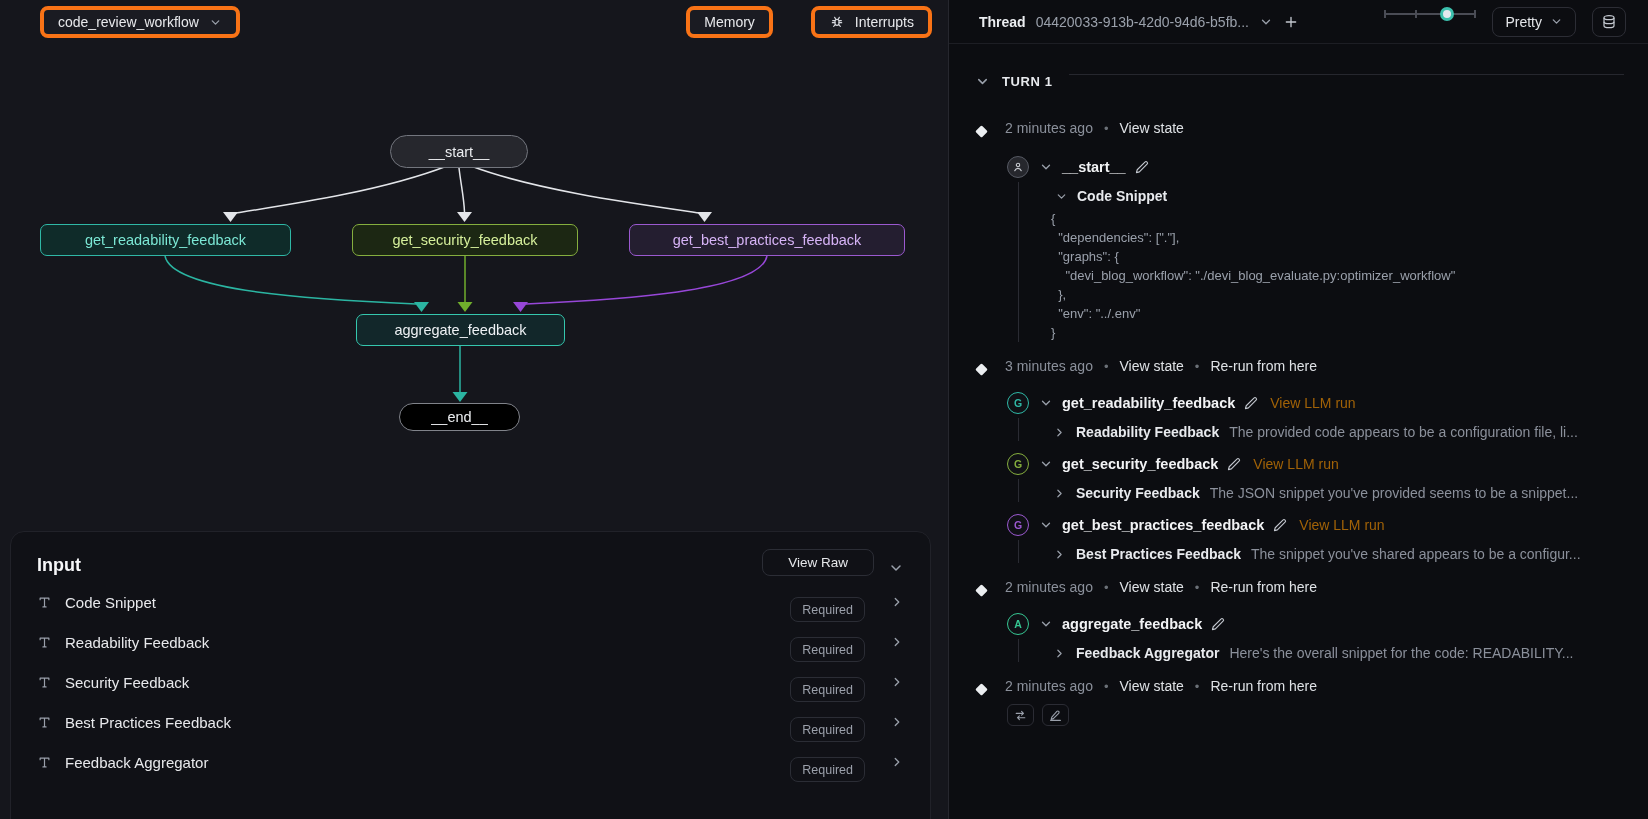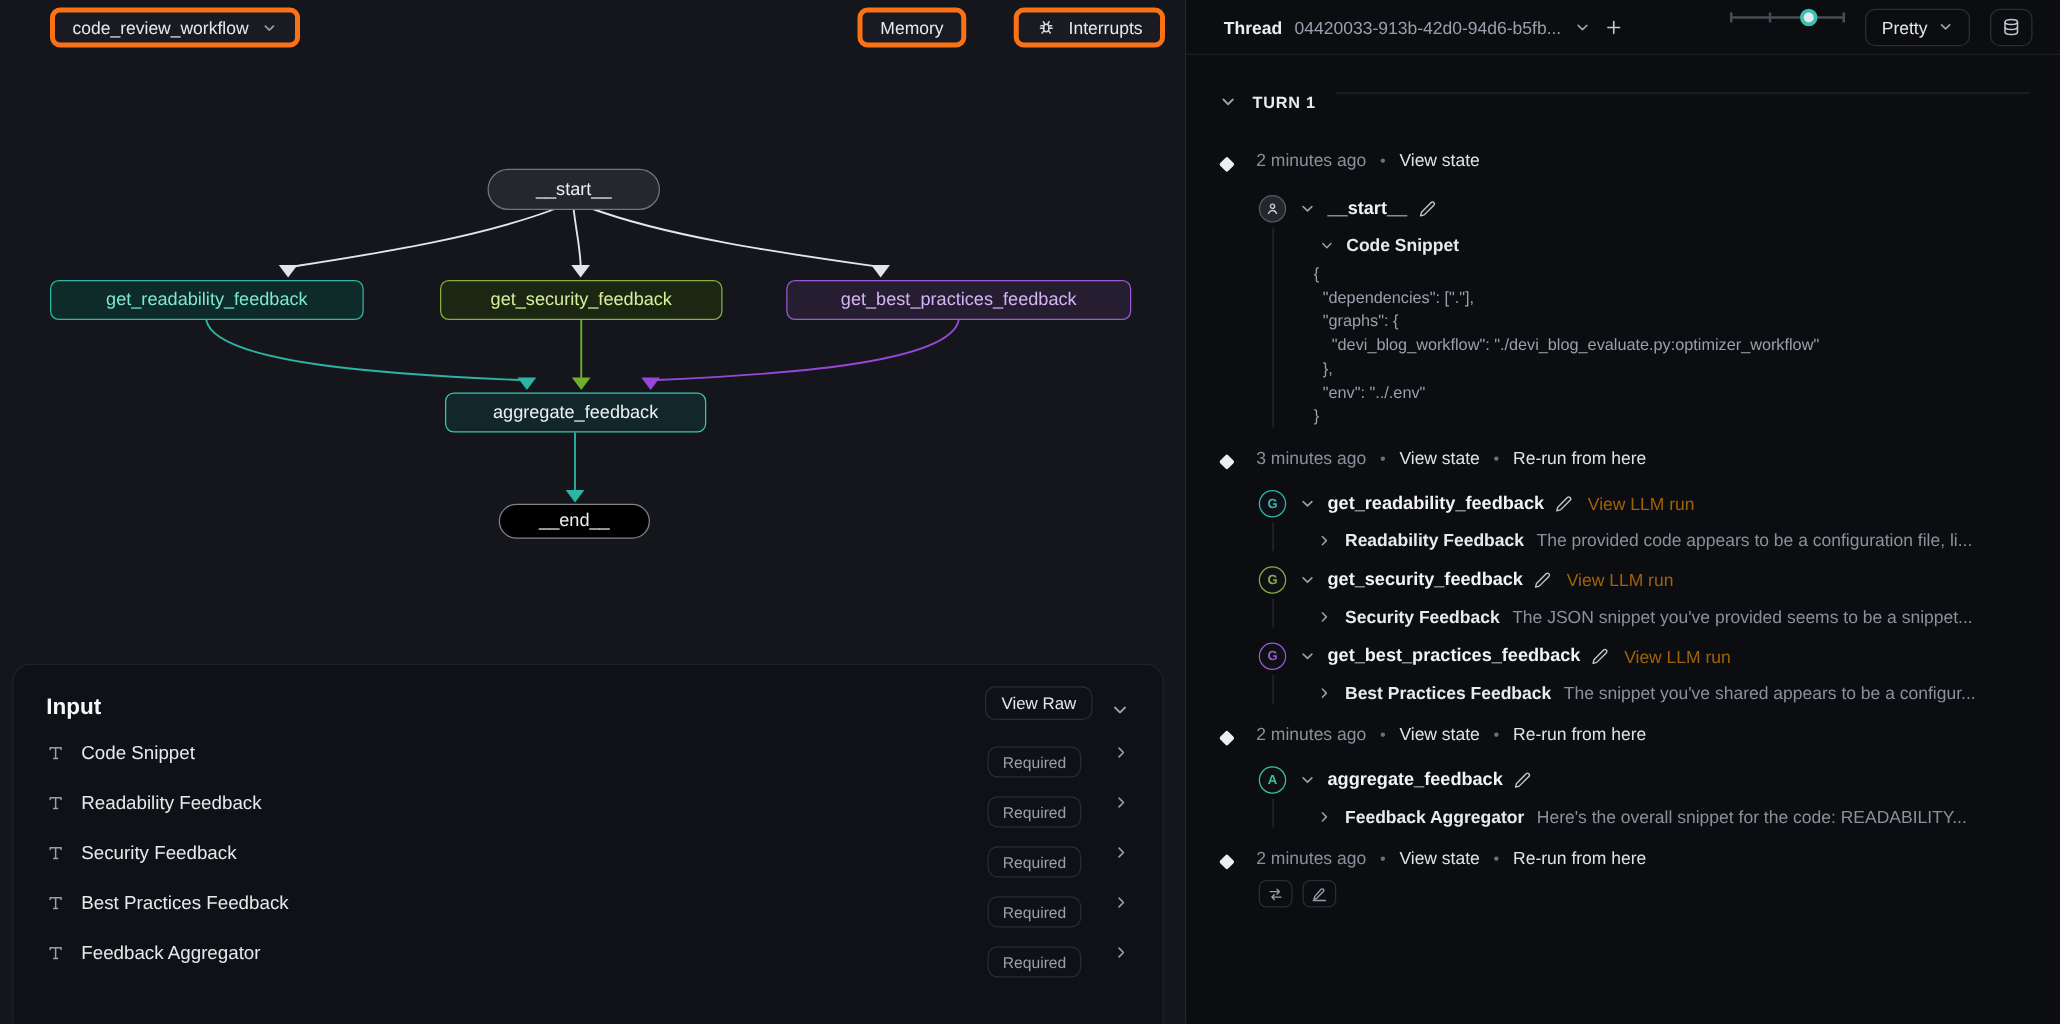--- a/index.html
+++ b/index.html
@@ -34,21 +34,21 @@
   
   .input-panel {
     position:absolute; left:10px; top:531px; width:921px; height:310px;
     background:#101116; border:1px solid #212229; border-radius:14px;
     padding:16px 26px; z-index:6;
   }
   .input-header { display:flex; align-items:flex-end; height:28px; margin-bottom:6px; }
   .input-title { font-size:18px; font-weight:700; color:#f6f7f9; }
   .view-raw-btn {
     margin-left:auto; display:inline-flex; align-items:center;
-    height:27px; padding:0 12px; border:1px solid #2b2d35; border-radius:8px;
+    height:27px; padding:0 25px; border:1px solid #2b2d35; border-radius:8px;
     background:transparent; color:#e5e7ea; font-size:13.5px; cursor:pointer;
   }
   .input-collapse { margin-left:14px; cursor:pointer; }
   .field-row { display:flex; align-items:center; height:40px; gap:13px; cursor:pointer; }
   .field-label { font-size:15px; color:#e8e9ec; }
   .required-badge {
     margin-left:auto; display:inline-flex; align-items:center;
     height:25px; padding:0 11px; border:1px solid #2b2d35; border-radius:8px;
     color:#9ba0aa; font-size:12.5px;margin-top:15px;
   }

